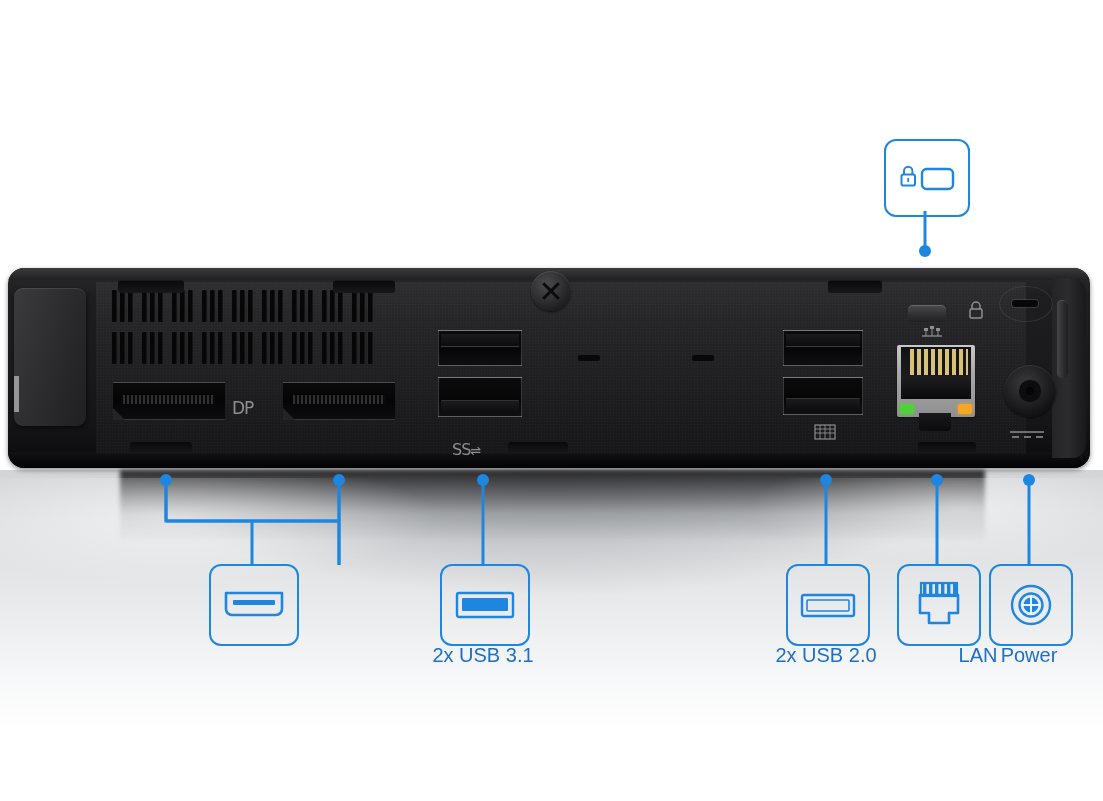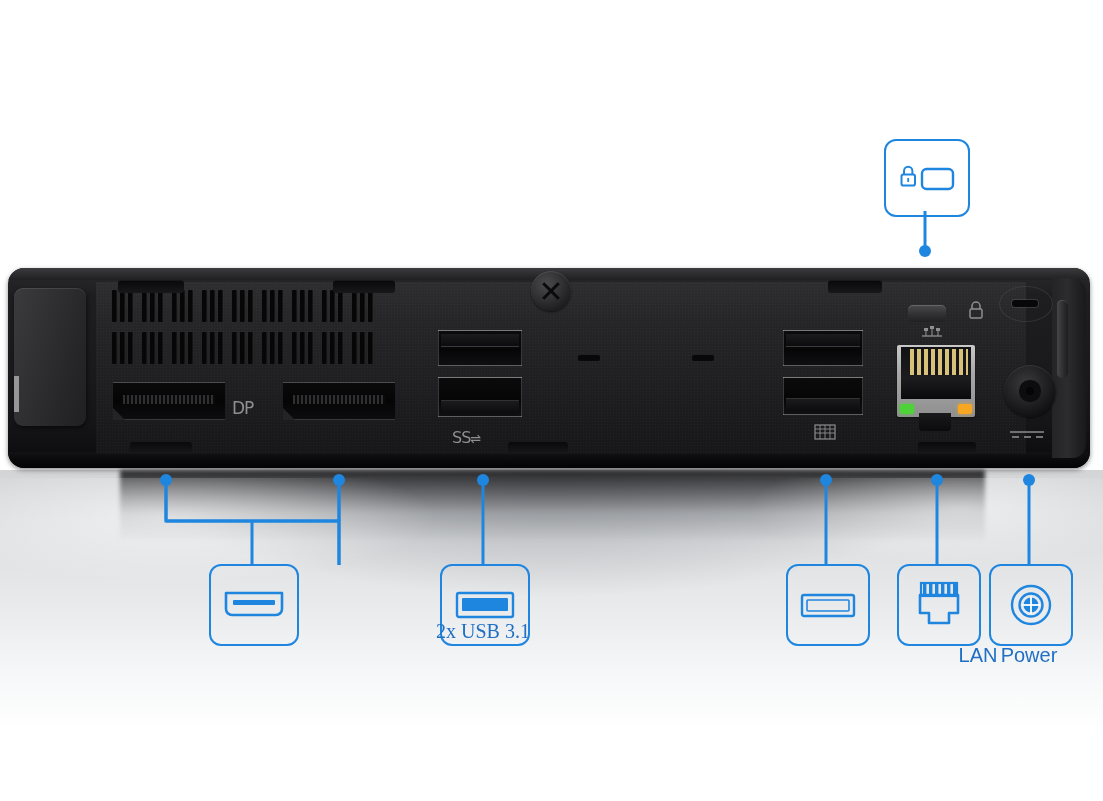--- a/index.html
+++ b/index.html
@@ -529,21 +529,21 @@
     <div class="dp-notch"></div>
   </div>
   <div class="silk" style="left:232px; top:398px; font-size:17px; letter-spacing:-1px;">DP</div>
 
   <div class="usb-port" style="left:438px; top:330px; width:84px; height:36px;">
     <div class="usb-tongue top"></div>
   </div>
   <div class="usb-port" style="left:438px; top:377px; width:84px; height:40px;">
     <div class="usb-tongue"></div>
   </div>
-  <div class="silk" style="left:452px; top:428px; font-size:16px; letter-spacing:-1px;text-align:right;">SS<span style="font-size:13px;">⇌</span></div>
+  <div class="silk" style="left:452px; top:440px; font-size:16px; letter-spacing:-1px;text-align:right;">SS<span style="font-size:13px;">⇌</span></div>
 
   <div class="usb-port" style="left:783px; top:330px; width:80px; height:36px;">
     <div class="usb-tongue top"></div>
   </div>
   <div class="usb-port" style="left:783px; top:377px; width:80px; height:38px;">
     <div class="usb-tongue"></div>
   </div>
   <svg class="silk" style="left:814px; top:424px;" width="22" height="16" viewBox="0 0 22 16">
     <rect x="1" y="1" width="20" height="14" fill="none" stroke="#8e8e92" stroke-width="1.2"></rect>
     <g stroke="#8e8e92" stroke-width="0.9">
@@ -650,30 +650,31 @@
   </div>
 
   <div class="cbox" style="left:440px; top:564px; width:86px; height:78px;">
     <div class="icon-wrap">
       <svg width="62" height="36" viewBox="0 0 62 36">
         <rect x="3" y="6" width="56" height="24" rx="2" fill="none" stroke="#1f86e0" stroke-width="2.4"></rect>
         <rect x="8" y="11" width="46" height="13" rx="1" fill="#1f86e0"></rect>
       </svg>
     </div>
   </div>
-  <div class="clabel" style="left:403px; top:620px; width:160px;font-family:Liberation Serif, serif;">2x USB 3.1</div>
+  <div class="clabel" style="left:403px; top:644px; width:160px;">2x USB 3.1</div>
 
   <div class="cbox" style="left:786px; top:564px; width:80px; height:78px;">
     <div class="icon-wrap">
       <svg width="58" height="34" viewBox="0 0 58 34">
         <rect x="3" y="7" width="52" height="21" rx="2" fill="none" stroke="#1f86e0" stroke-width="2.4"></rect>
         <rect x="8" y="12" width="42" height="11" rx="1" fill="none" stroke="#1f86e0" stroke-width="1.6"></rect>
       </svg>
     </div>
   </div>
+  <div class="clabel" style="left:746px; top:644px; width:160px;">2x USB 2.0</div>
 
   <div class="cbox" style="left:897px; top:564px; width:80px; height:78px;">
     <div class="icon-wrap">
       <svg width="58" height="52" viewBox="0 0 58 52">
         <path d="M10 16 H48 V34 H39 V44 H19 V34 H10 Z" fill="none" stroke="#1f86e0" stroke-width="2.6" stroke-linejoin="round"></path>
         <g fill="#1f86e0">
           <rect x="13" y="5" width="3.4" height="12"></rect>
           <rect x="19" y="5" width="3.4" height="12"></rect>
           <rect x="25" y="5" width="3.4" height="12"></rect>
           <rect x="31" y="5" width="3.4" height="12"></rect>

